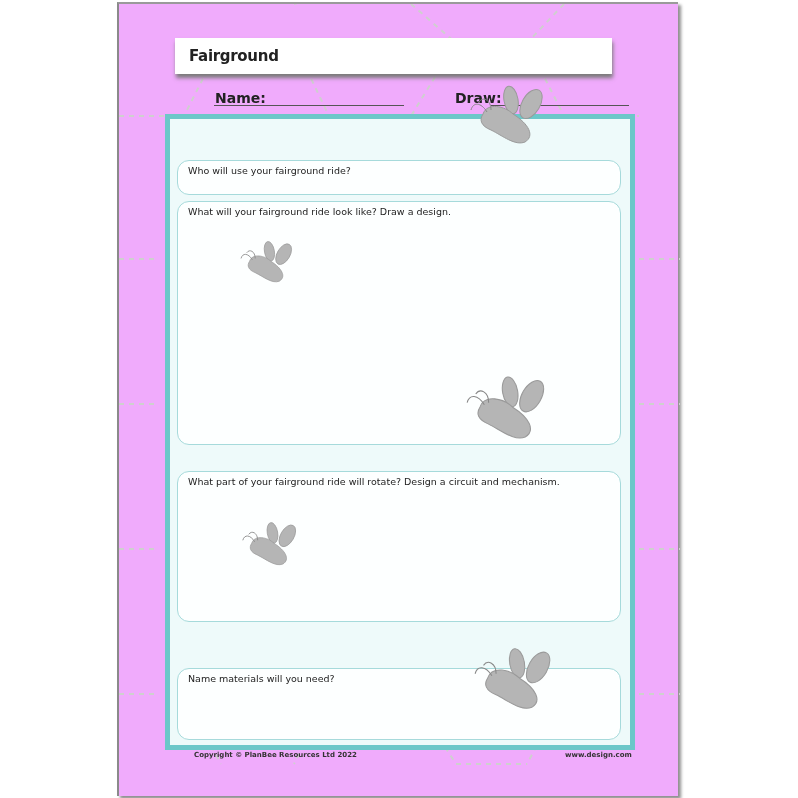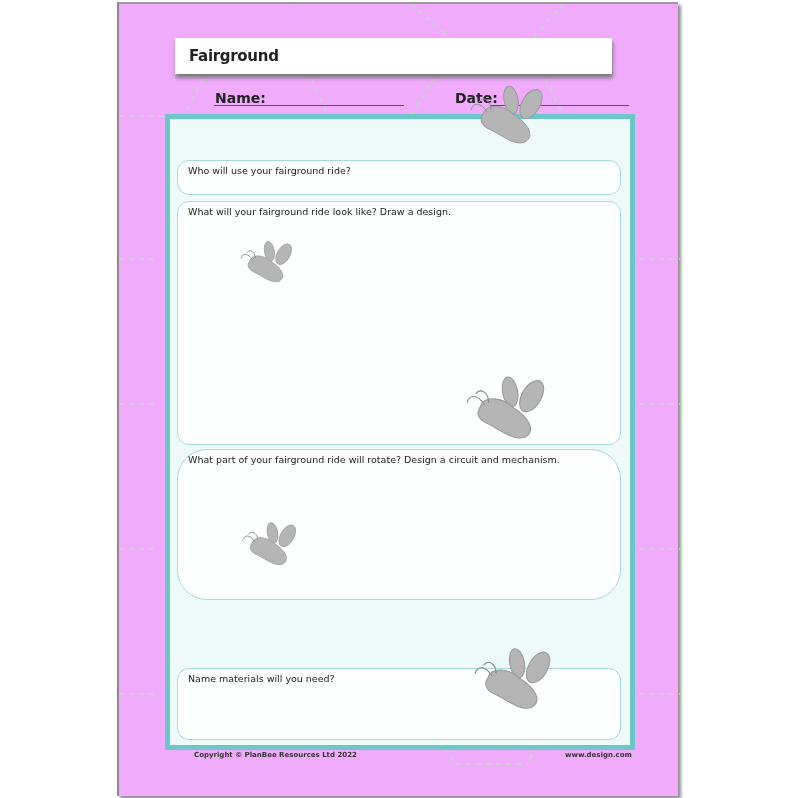--- a/index.html
+++ b/index.html
@@ -41,32 +41,32 @@
       <path d="M292 0 L337 39 M175 0 L210 -10 M445 0 L408 39"></path>
     </g>
   </svg>
 
   <div class="title-bar">
     <span>Fairground</span>
   </div>
 
   <div class="name-row">Name:</div>
   <div class="name-line"></div>
-  <div class="date-row">Date:</div>
+  <div class="date-row">Draw:</div>
   <div class="date-line"></div>
 
   <div class="frame">
 
     <div class="q-box" style="top:41px;height:35px;">
       <span class="q">Who will use your fairground ride?</span>
     </div>
     <div class="q-box" style="top:82px;height:244px;">
       <span class="q">What will your fairground ride look like? Draw a design.</span>
     </div>
-    <div class="q-box" style="top:330px;height:151px;border-radius:30px;">
+    <div class="q-box" style="top:352px;height:151px;">
       <span class="q">What part of your fairground ride will rotate? Design a circuit and mechanism.</span>
     </div>
     <div class="q-box" style="top:549px;height:72px;">
       <span class="q">Name materials will you need?</span>
     </div>
   </div>
 
   <div class="footer-left">Copyright © PlanBee Resources Ltd 2022</div>
   <div class="footer-right">www.design.com</div>
 

